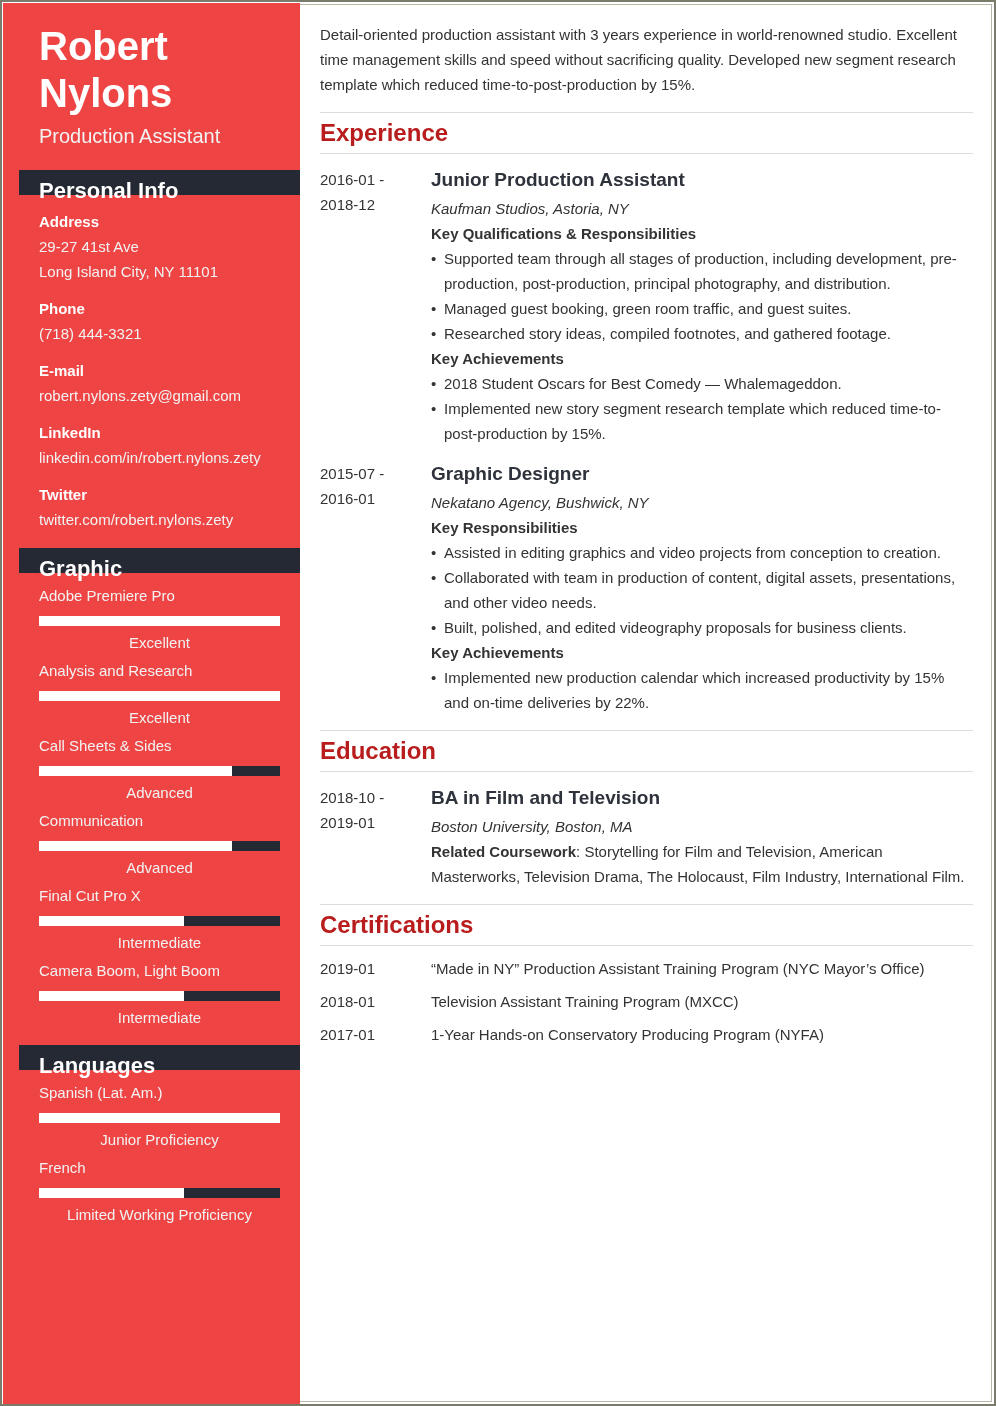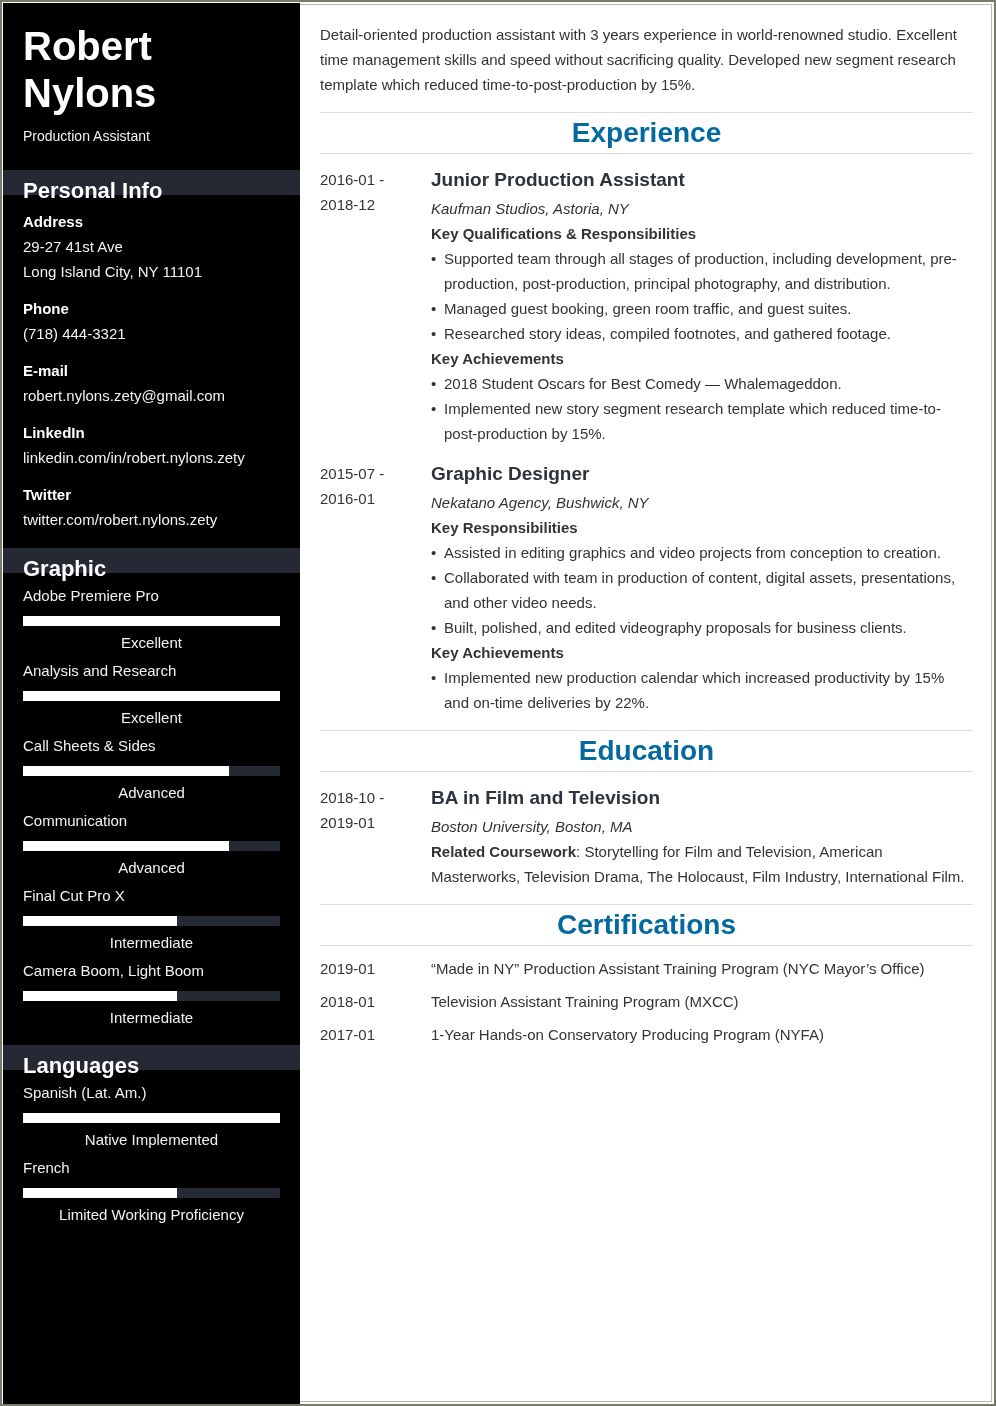--- a/index.html
+++ b/index.html
@@ -8,28 +8,28 @@
   .frame {
     position: absolute; left: 0; top: 0; width: 996px; height: 1406px;
     border: 2px solid #7a7b6a; background: #ffffff;
   }
   .inner-frame {
     position: absolute; left: 2px; top: 2px; right: 2px; bottom: 2px;
     border: 1px solid #b8b9aa;
   }
   .sidebar {
     position: absolute; left: 3px; top: 3px; width: 297px; height: 1401px;
-    background: #000000; color: #ffffff;
+    background: #ef4444; color: #ffffff; padding-left: 16px;
   }
   .name {
     padding: 20px 20px 0 20px;
     font-size: 40px; font-weight: bold; line-height: 47px; color: #ffffff;
   }
   .title {
-    padding: 6px 20px 0 20px; font-size: 14px; line-height: 26px; color: #f2f2f2;
+    padding: 6px 20px 0 20px; font-size: 20px; line-height: 26px; color: #f2f2f2;
   }
   .side-heading {
     background: #252933; height: 25px; padding: 0 20px;
     font-size: 22px; font-weight: bold; line-height: 41px; color: #ffffff;
   }
   .info-block { padding: 0 20px; margin-top: 12px; }
   .info-block .lbl { font-size: 15px; font-weight: bold; line-height: 25px; color: #ffffff; }
   .info-block .val { font-size: 15px; line-height: 25px; color: #f2f2f2; }
   .skills-list, .lang-list { padding: 12px 20px 0 20px; }
   .skill { margin-bottom: 6px; }
@@ -37,23 +37,22 @@
   .bar { margin-top: 9px; height: 10px; background: #252933; position: relative; }
   .bar .fill { position: absolute; left: 0; top: 0; height: 10px; background: #ffffff; }
   .skill .slevel { text-align: center; font-size: 15px; line-height: 22px; margin-top: 6px; color: #f2f2f2; }
 
   .main {
     position: absolute; left: 320px; top: 22px; width: 653px; color: #333333;
   }
   .summary { font-size: 15px; line-height: 25px; color: #333333; }
   .hr { height: 1px; background: #dcdcdc; }
   .main-heading {
-    font-size: 28px; font-weight: bold; color: #0369a1; line-height: 40px;
+    font-size: 24px; font-weight: bold; color: #b91c1c; line-height: 40px;
     padding-top: 0;
-    text-align: center;
   }
   .entry { display: flex; margin-top: 13px; }
   .entry .dates { width: 111px; font-size: 15px; line-height: 25px; color: #333333; flex-shrink: 0; }
   .entry .body { flex: 1; }
   .entry .role { font-size: 19px; font-weight: bold; color: #2e323b; line-height: 25px; margin-bottom: 4px; }
   .entry .org { font-size: 15px; font-style: italic; line-height: 25px; color: #333333; }
   .entry .subhead { font-size: 15px; font-weight: bold; line-height: 25px; color: #333333; }
   .entry ul { list-style: none; }
   .entry li { font-size: 15px; line-height: 25px; position: relative; padding-left: 13px; color: #333333; }
   .entry li .bullet { position: absolute; left: 0; top: 0; }
@@ -150,21 +149,21 @@
   </div>
 
   <div style="height:10px"></div>
   <div class="side-heading">Languages</div>
   <div class="lang-list">
     <div class="skill">
       <div class="sname">Spanish (Lat. Am.)</div>
       <div class="bar">
           <div class="fill" style="width:100%"></div>
         </div>
-      <div class="slevel">Native Implemented</div>
+      <div class="slevel">Junior Proficiency</div>
     </div>
     <div class="skill">
       <div class="sname">French</div>
       <div class="bar">
           <div class="fill" style="width:60%"></div>
         </div>
       <div class="slevel">Limited Working Proficiency</div>
     </div>
   </div>
 </aside>

